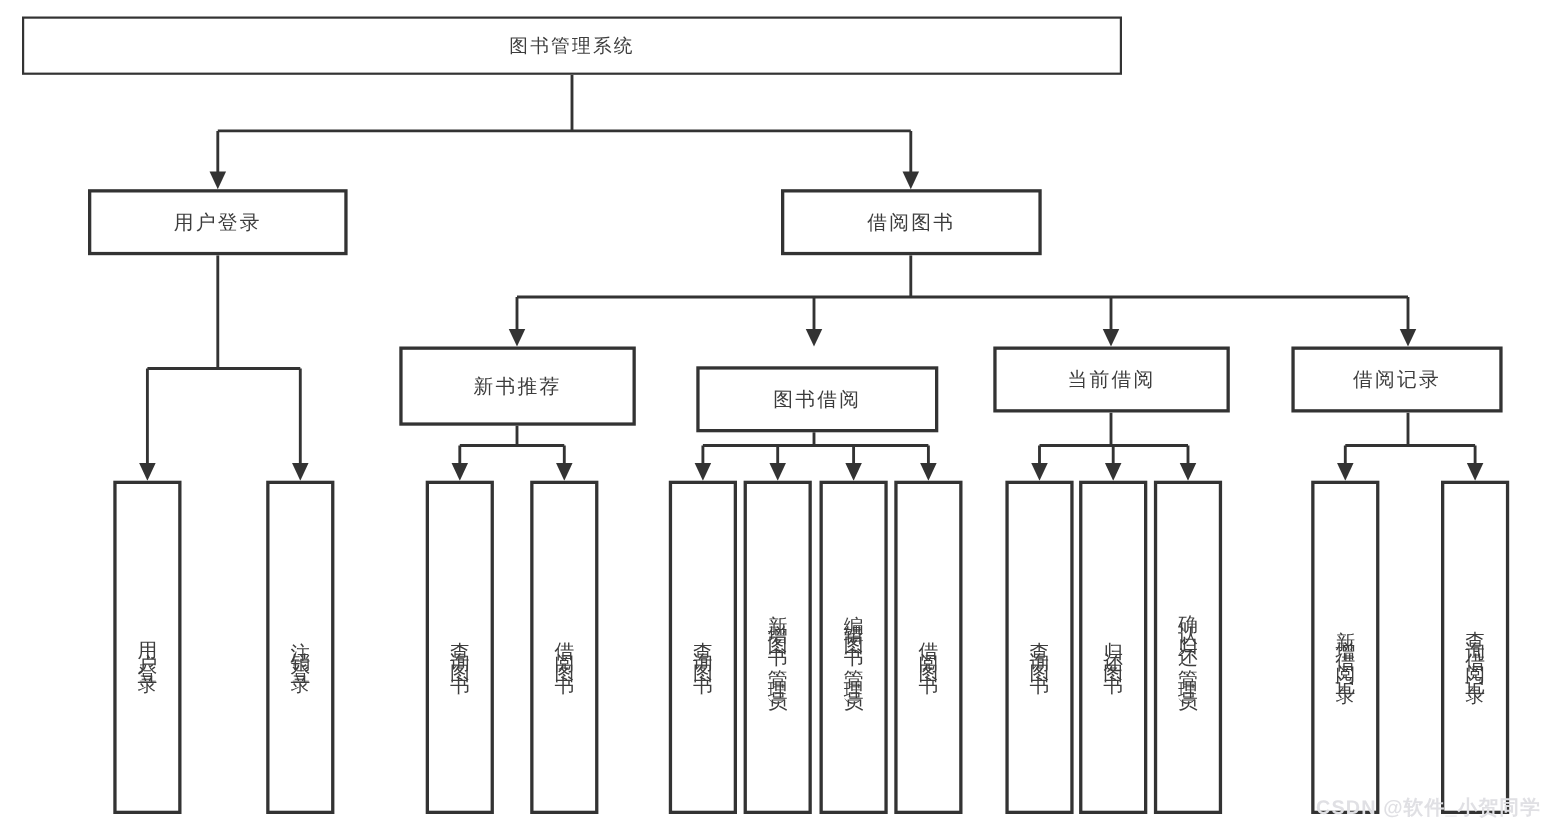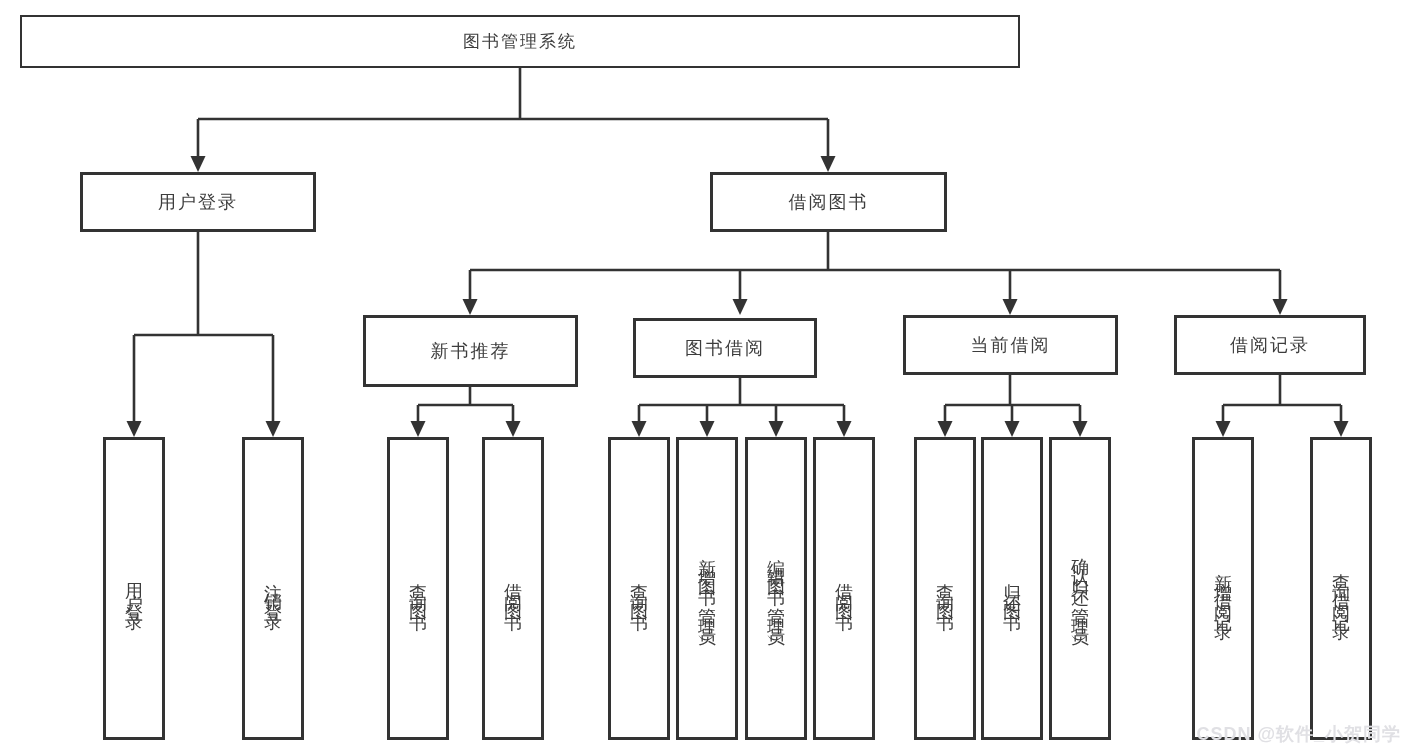--- a/index.html
+++ b/index.html
@@ -76,21 +76,21 @@
   <div class="box" style="left:80px;top:172px;width:236px;height:60px">
     <span>用户登录</span>
   </div>
   <div class="box" style="left:710px;top:172px;width:237px;height:60px">
     <span>借阅图书</span>
   </div>
 
   <div class="box" style="left:363px;top:315px;width:215px;height:72px">
     <span>新书推荐</span>
   </div>
-  <div class="box" style="left:633px;top:318px;width:184px;height:60px">
+  <div class="box" style="left:633px;top:333px;width:220px;height:60px">
     <span>图书借阅</span>
   </div>
   <div class="box" style="left:903px;top:315px;width:215px;height:60px">
     <span>当前借阅</span>
   </div>
   <div class="box" style="left:1174px;top:315px;width:192px;height:60px">
     <span>借阅记录</span>
   </div>
 
   <div class="box vbox" style="left:103px;top:437px;width:62px;height:303px">

